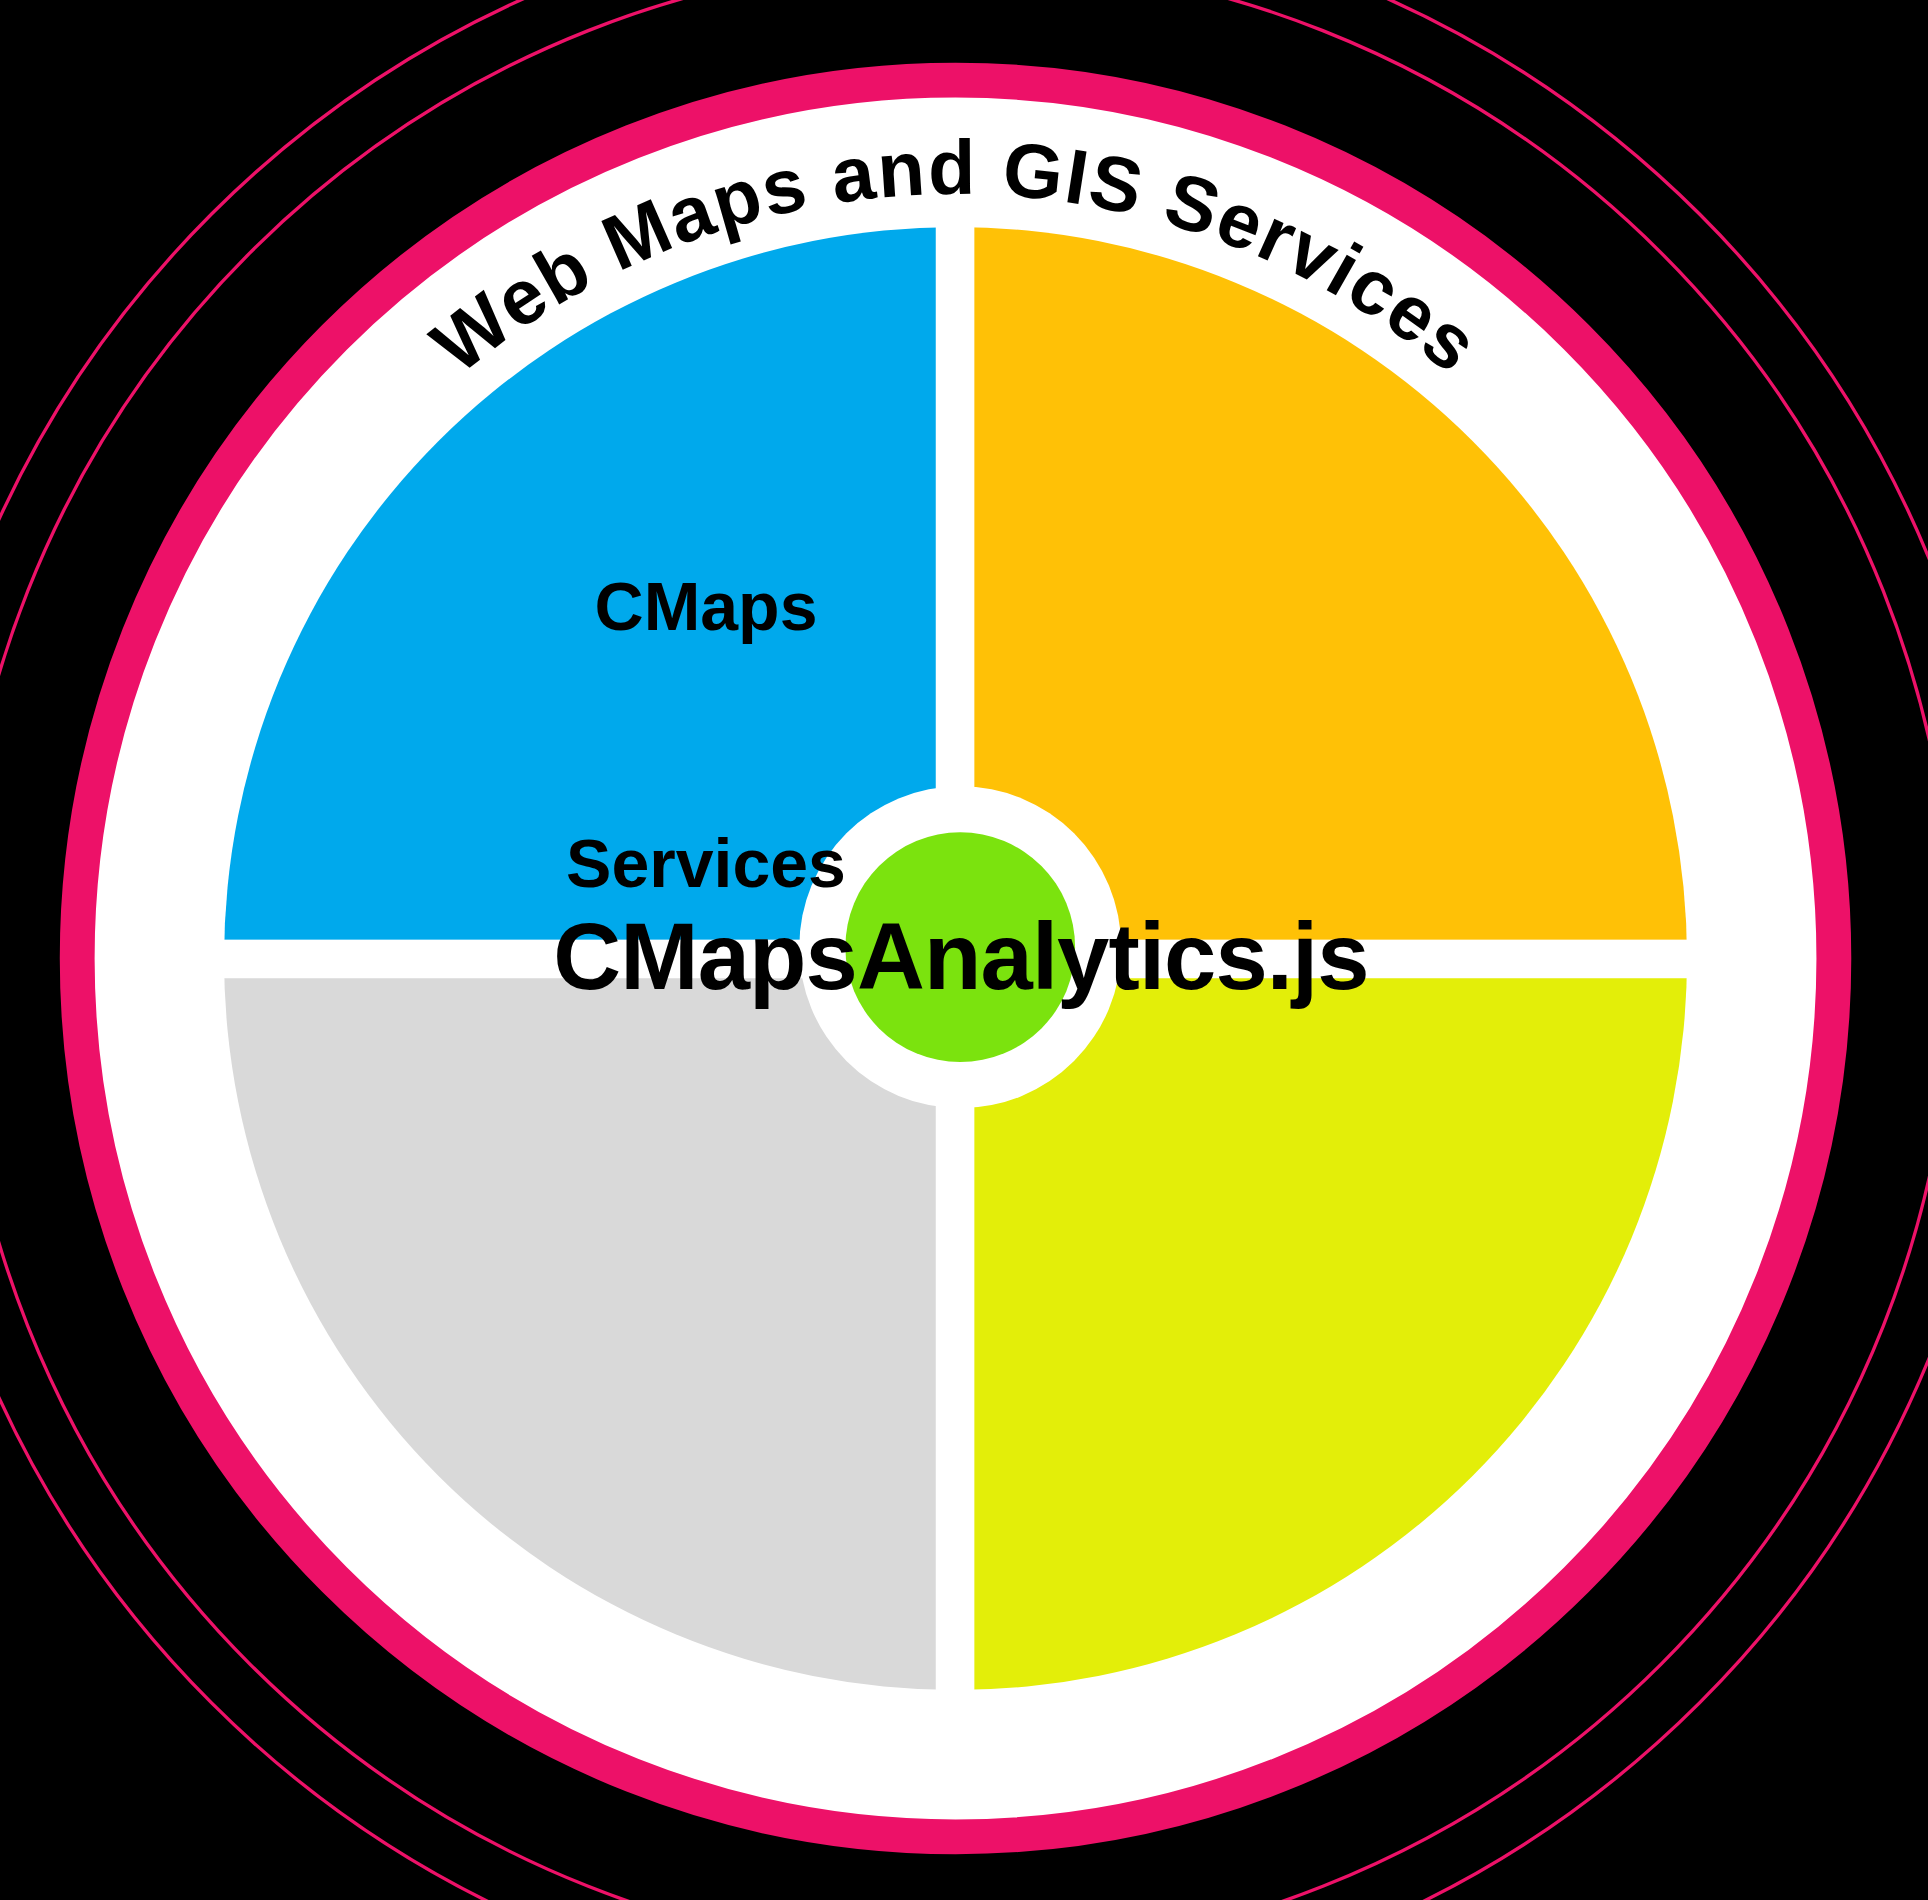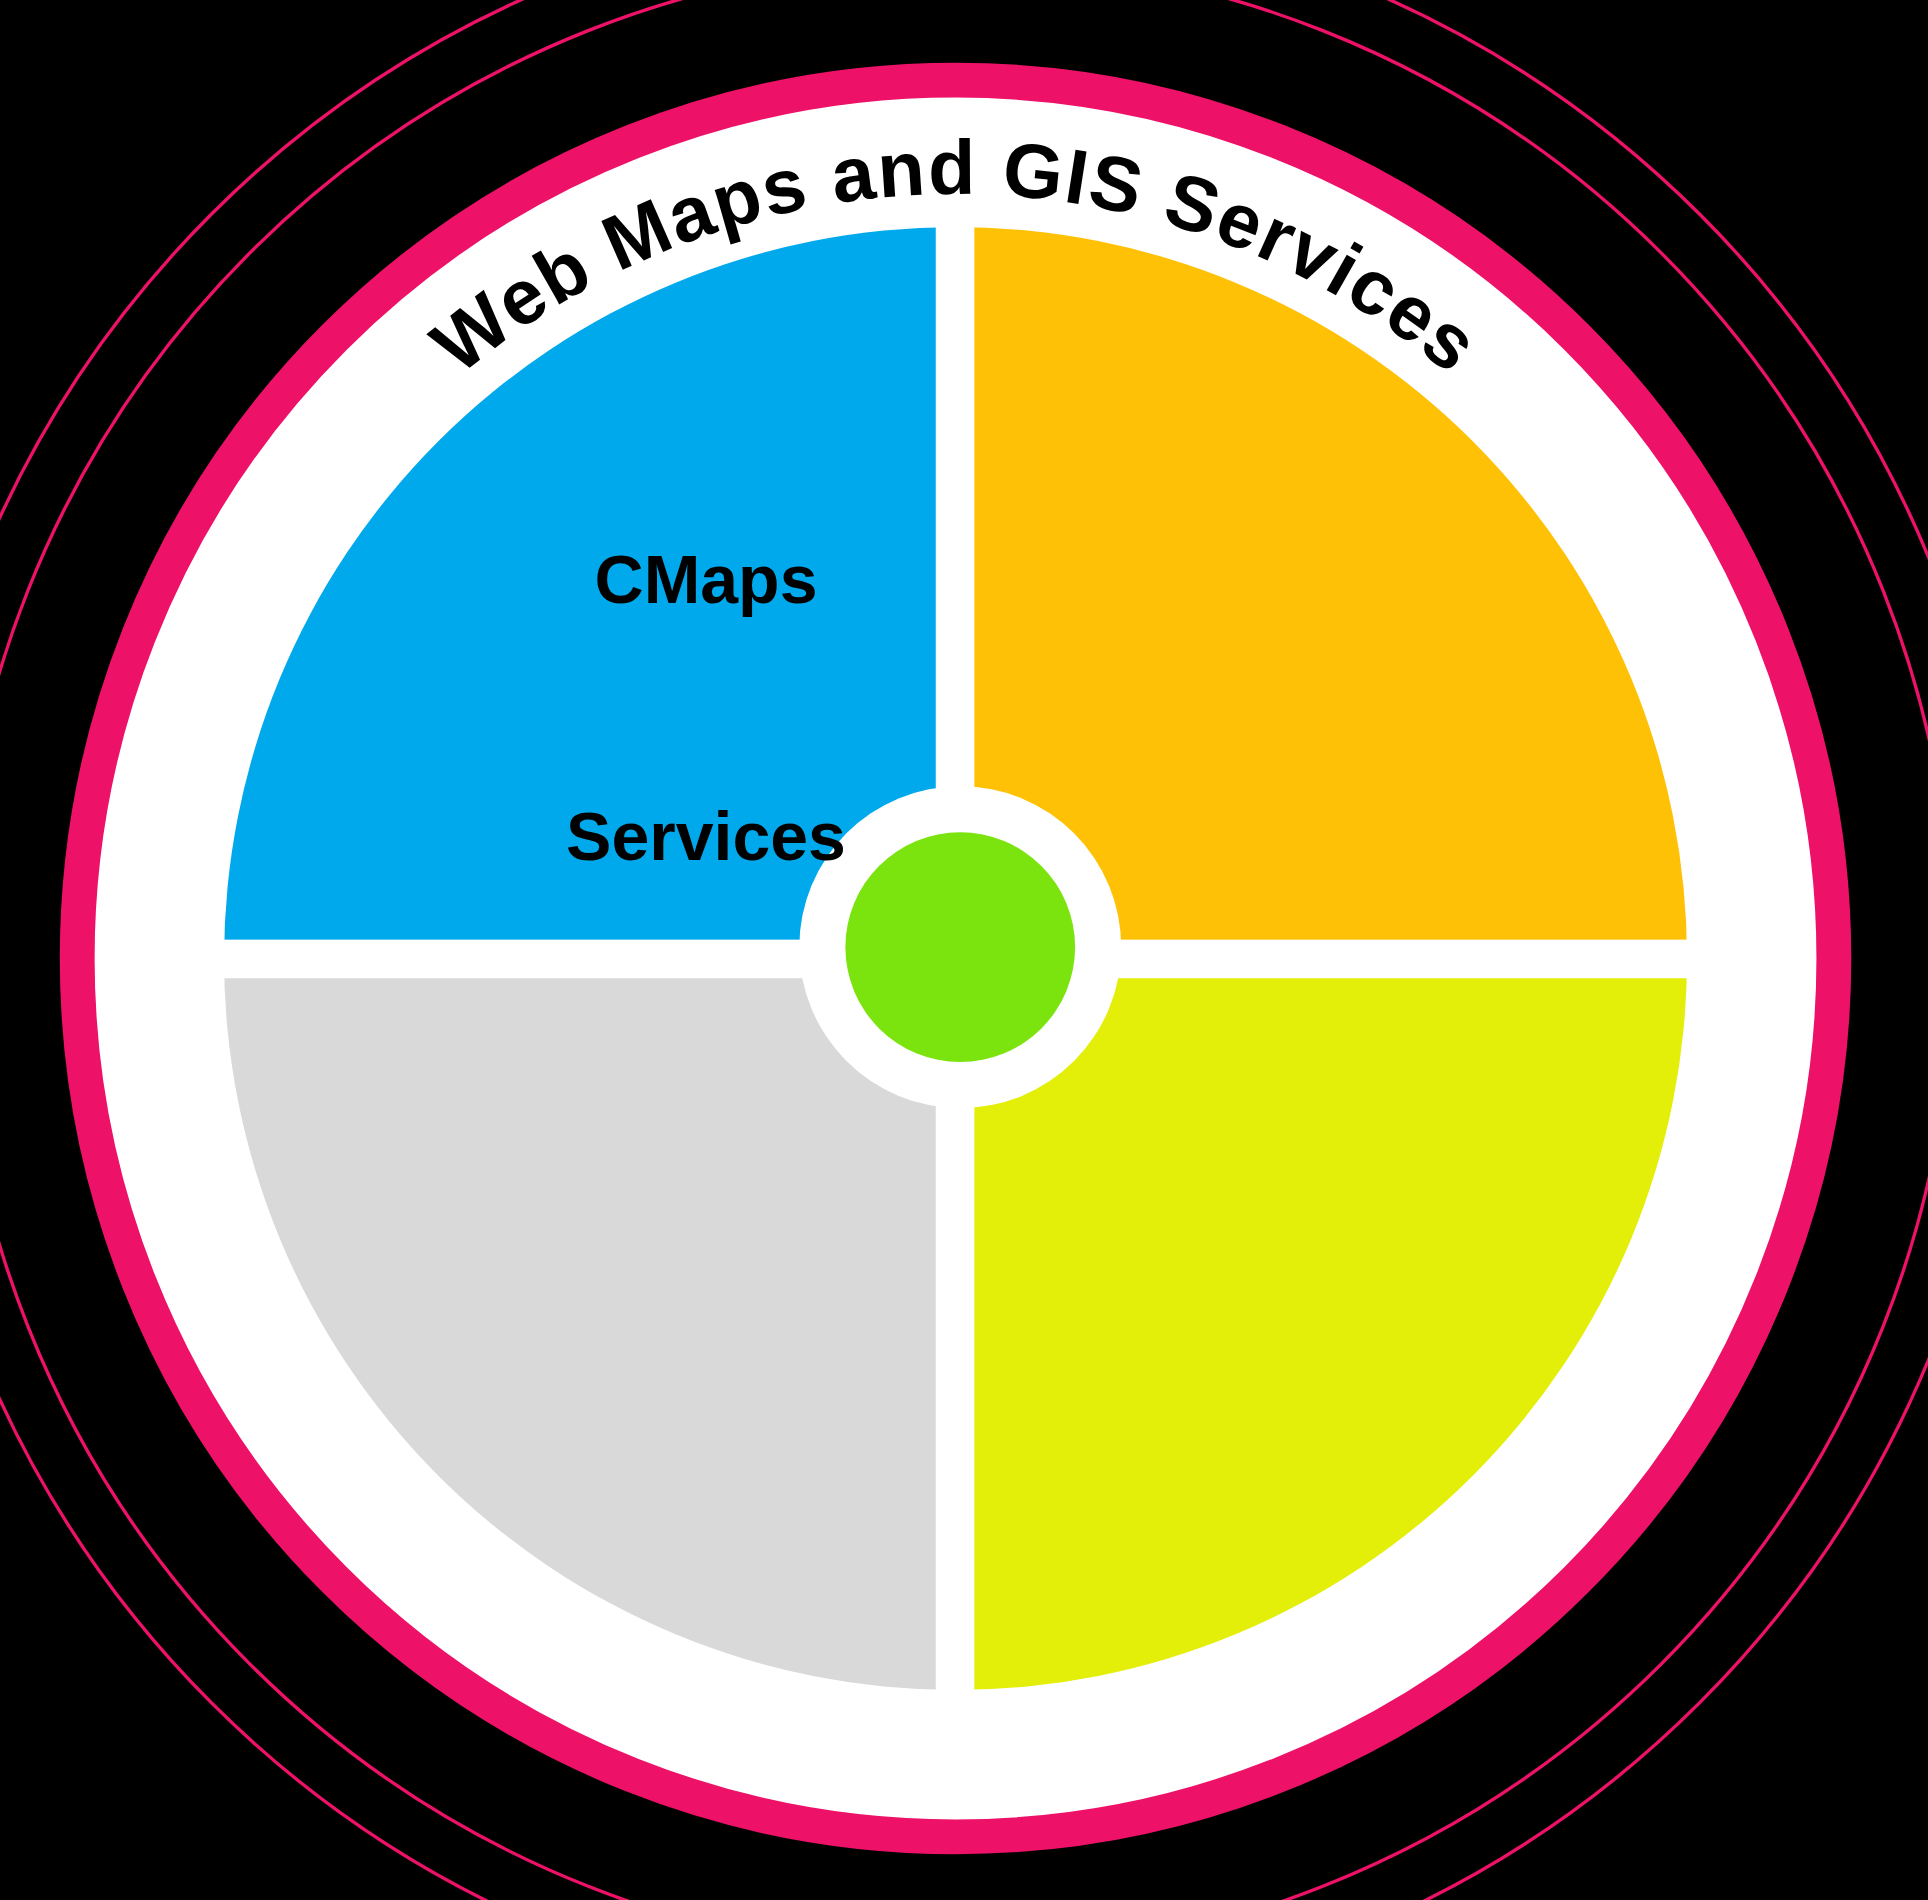--- a/index.html
+++ b/index.html
@@ -87,23 +87,24 @@
     <circle cx="1020" cy="1006" r="122" fill="#7BE30E"></circle>
 
     <defs>
       <path id="ringTextPath" d="M393,496 A812,812 0 0 1 1637,496" fill="none"></path>
     </defs>
     <text class="ring-text" fill="#000000">
       <textPath href="#ringTextPath" startOffset="50%" text-anchor="middle">Web Maps and GIS Services</textPath>
     </text>
   </svg>
 
-  <div class="q-label" style="left:706px; top:709px;">
+  <div class="q-label" style="left:706px; top:736px;">
     <div>CMaps</div>
     <div>Services</div>
   </div>
 
 
 
 
+  <div class="center-title" style="left:961px; top:957px;">CMapsAnalytics.js</div>
 
 </div>
 
 
 </body></html>

